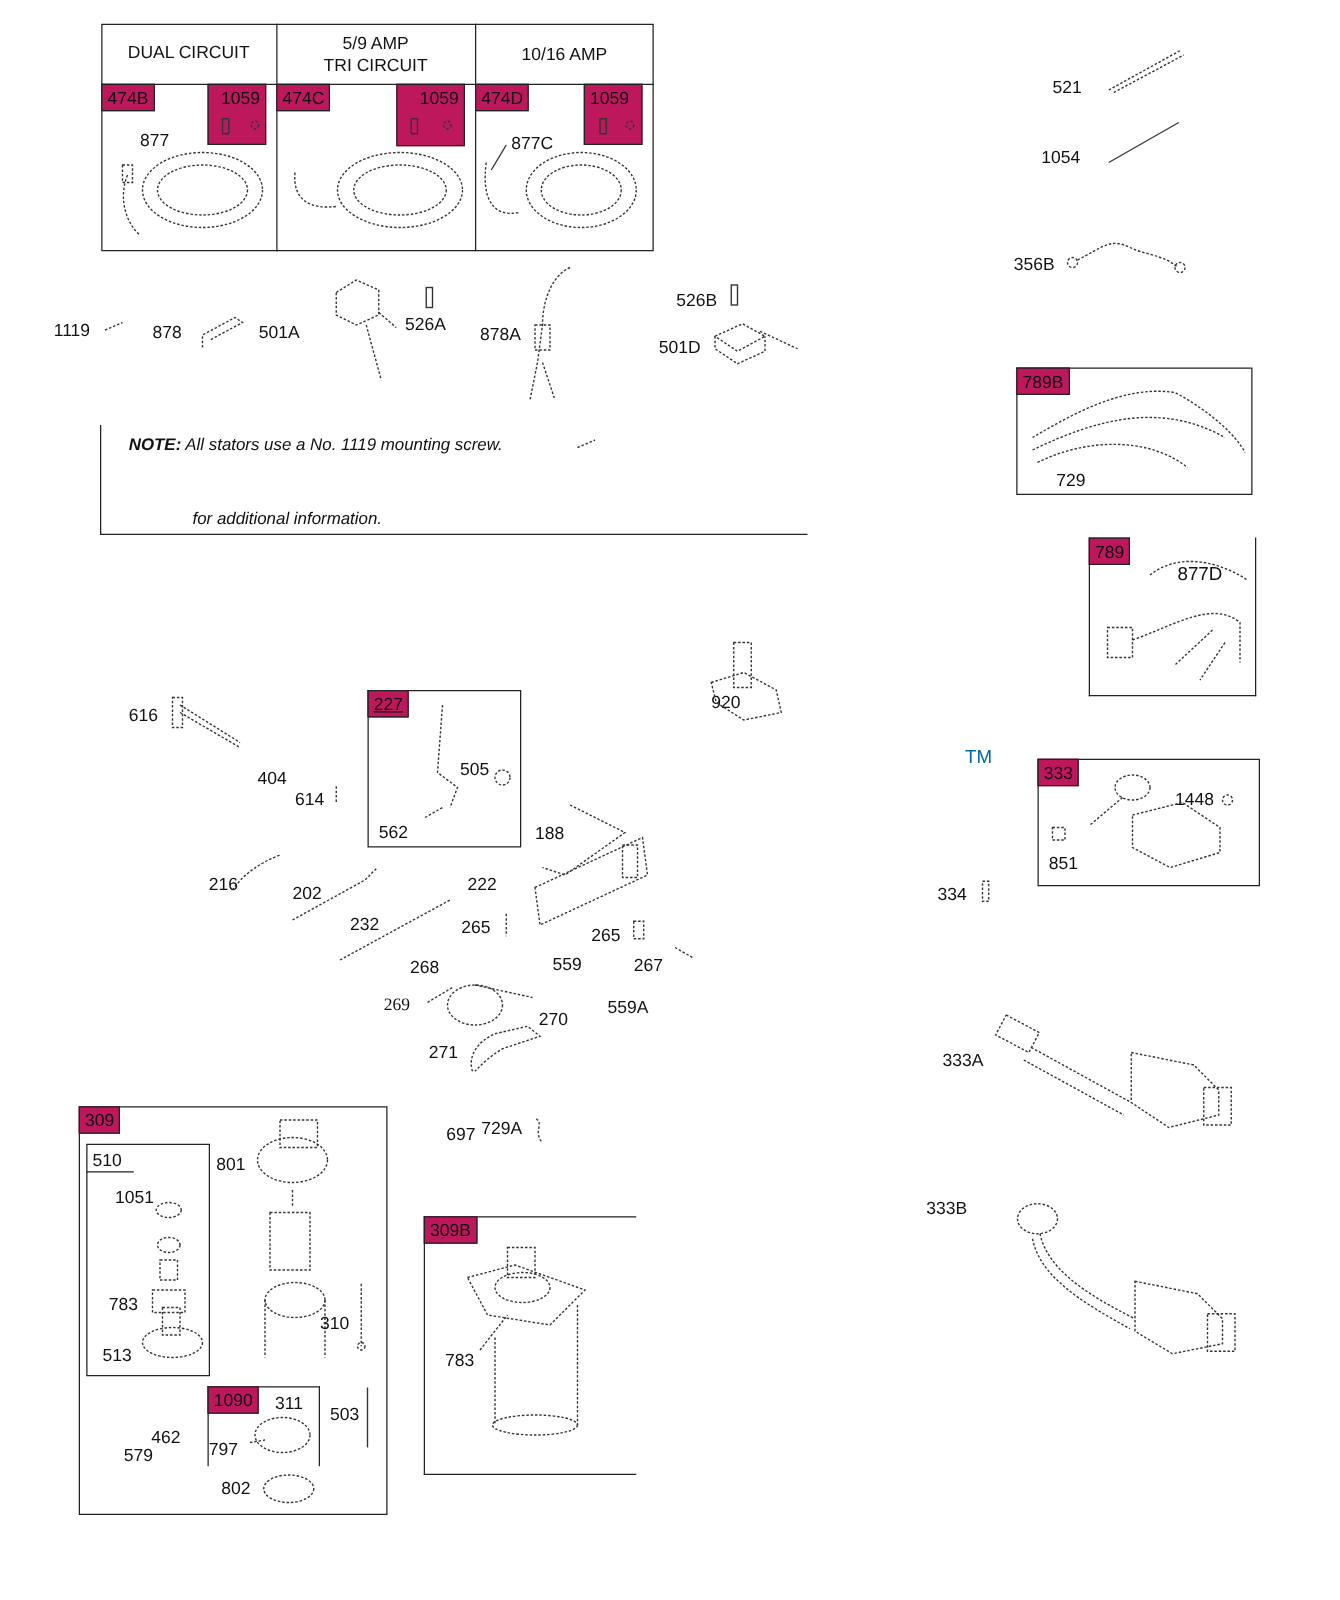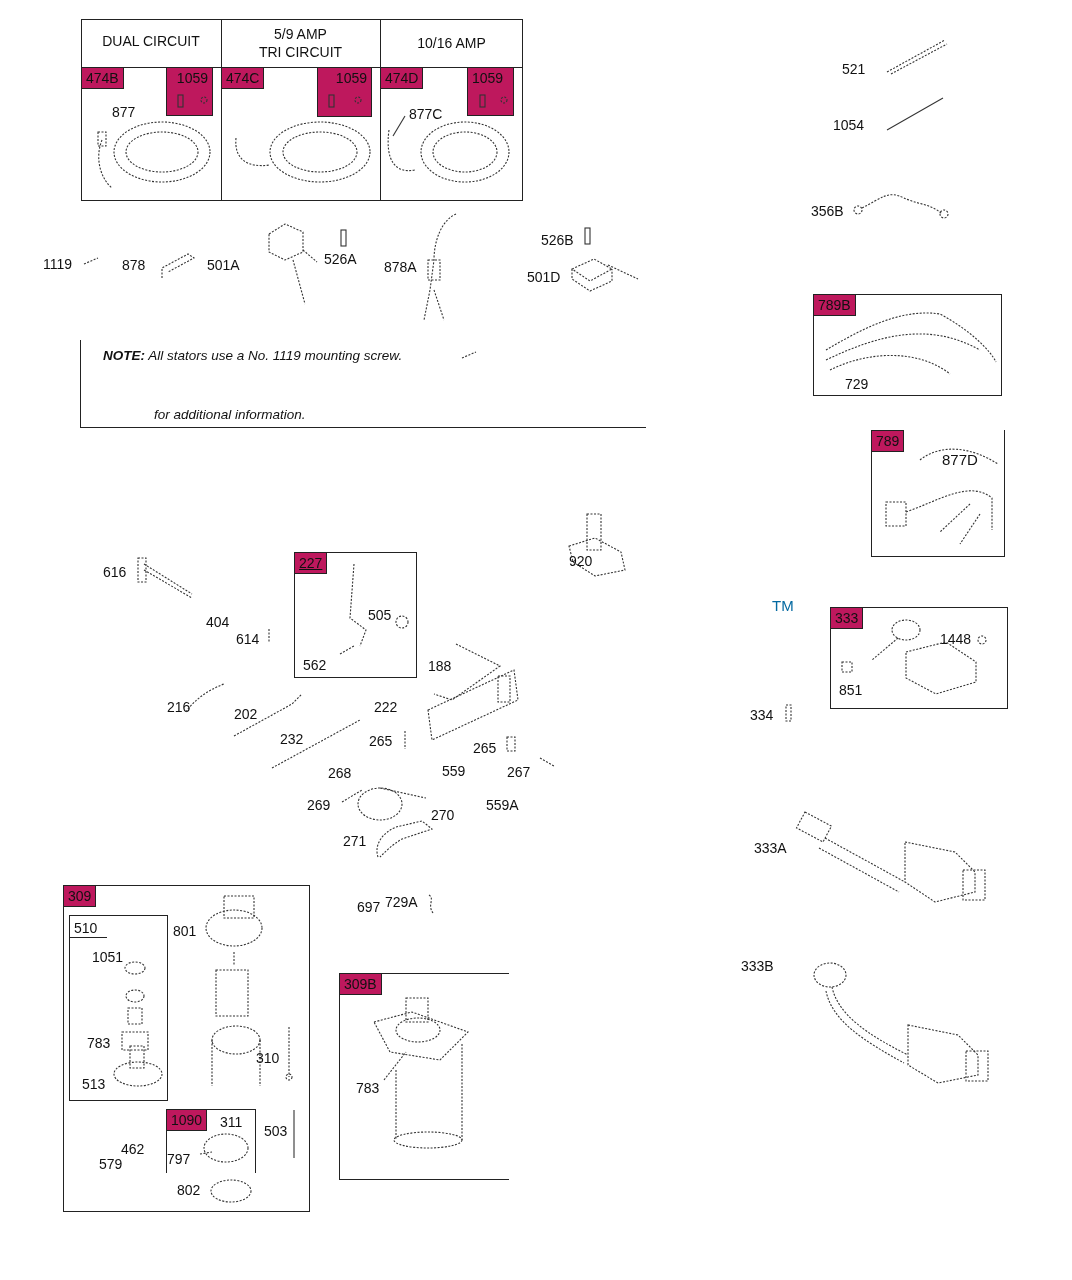--- a/index.html
+++ b/index.html
@@ -242,21 +242,21 @@
   <div class="lbl" style="left:473px;top:740px;">265</div>
   <svg class="part" style="left:505px;top:735px;" width="14" height="20">
       <rect x="2" y="2" width="8" height="14"></rect>
     </svg>
   <div class="lbl" style="left:328px;top:765px;">268</div>
   <div class="lbl" style="left:442px;top:763px;">559</div>
   <div class="lbl" style="left:507px;top:764px;">267</div>
   <svg class="part" style="left:538px;top:756px;" width="18" height="12">
       <path d="M2 2 L16 10"></path>
     </svg>
-  <div class="lbl" style="left:307px;top:797px;">269</div>
+  <div class="lbl" style="left:307px;top:797px;font-family:Liberation Serif, serif;">269</div>
   <svg class="part" style="left:340px;top:780px;" width="90" height="45">
     <path d="M2 22 L22 10"></path>
       <ellipse cx="40" cy="24" rx="22" ry="16"></ellipse>
       <path d="M40 8 L86 18"></path>
   </svg>
   <div class="lbl" style="left:431px;top:807px;">270</div>
   <div class="lbl" style="left:486px;top:797px;">559A</div>
   <div class="lbl" style="left:343px;top:833px;">271</div>
   <svg class="part" style="left:372px;top:815px;" width="70" height="45">
     <path d="M6 42 C2 30 10 18 24 12 L50 6 L60 14 L30 24 C20 30 14 36 8 42"></path>

